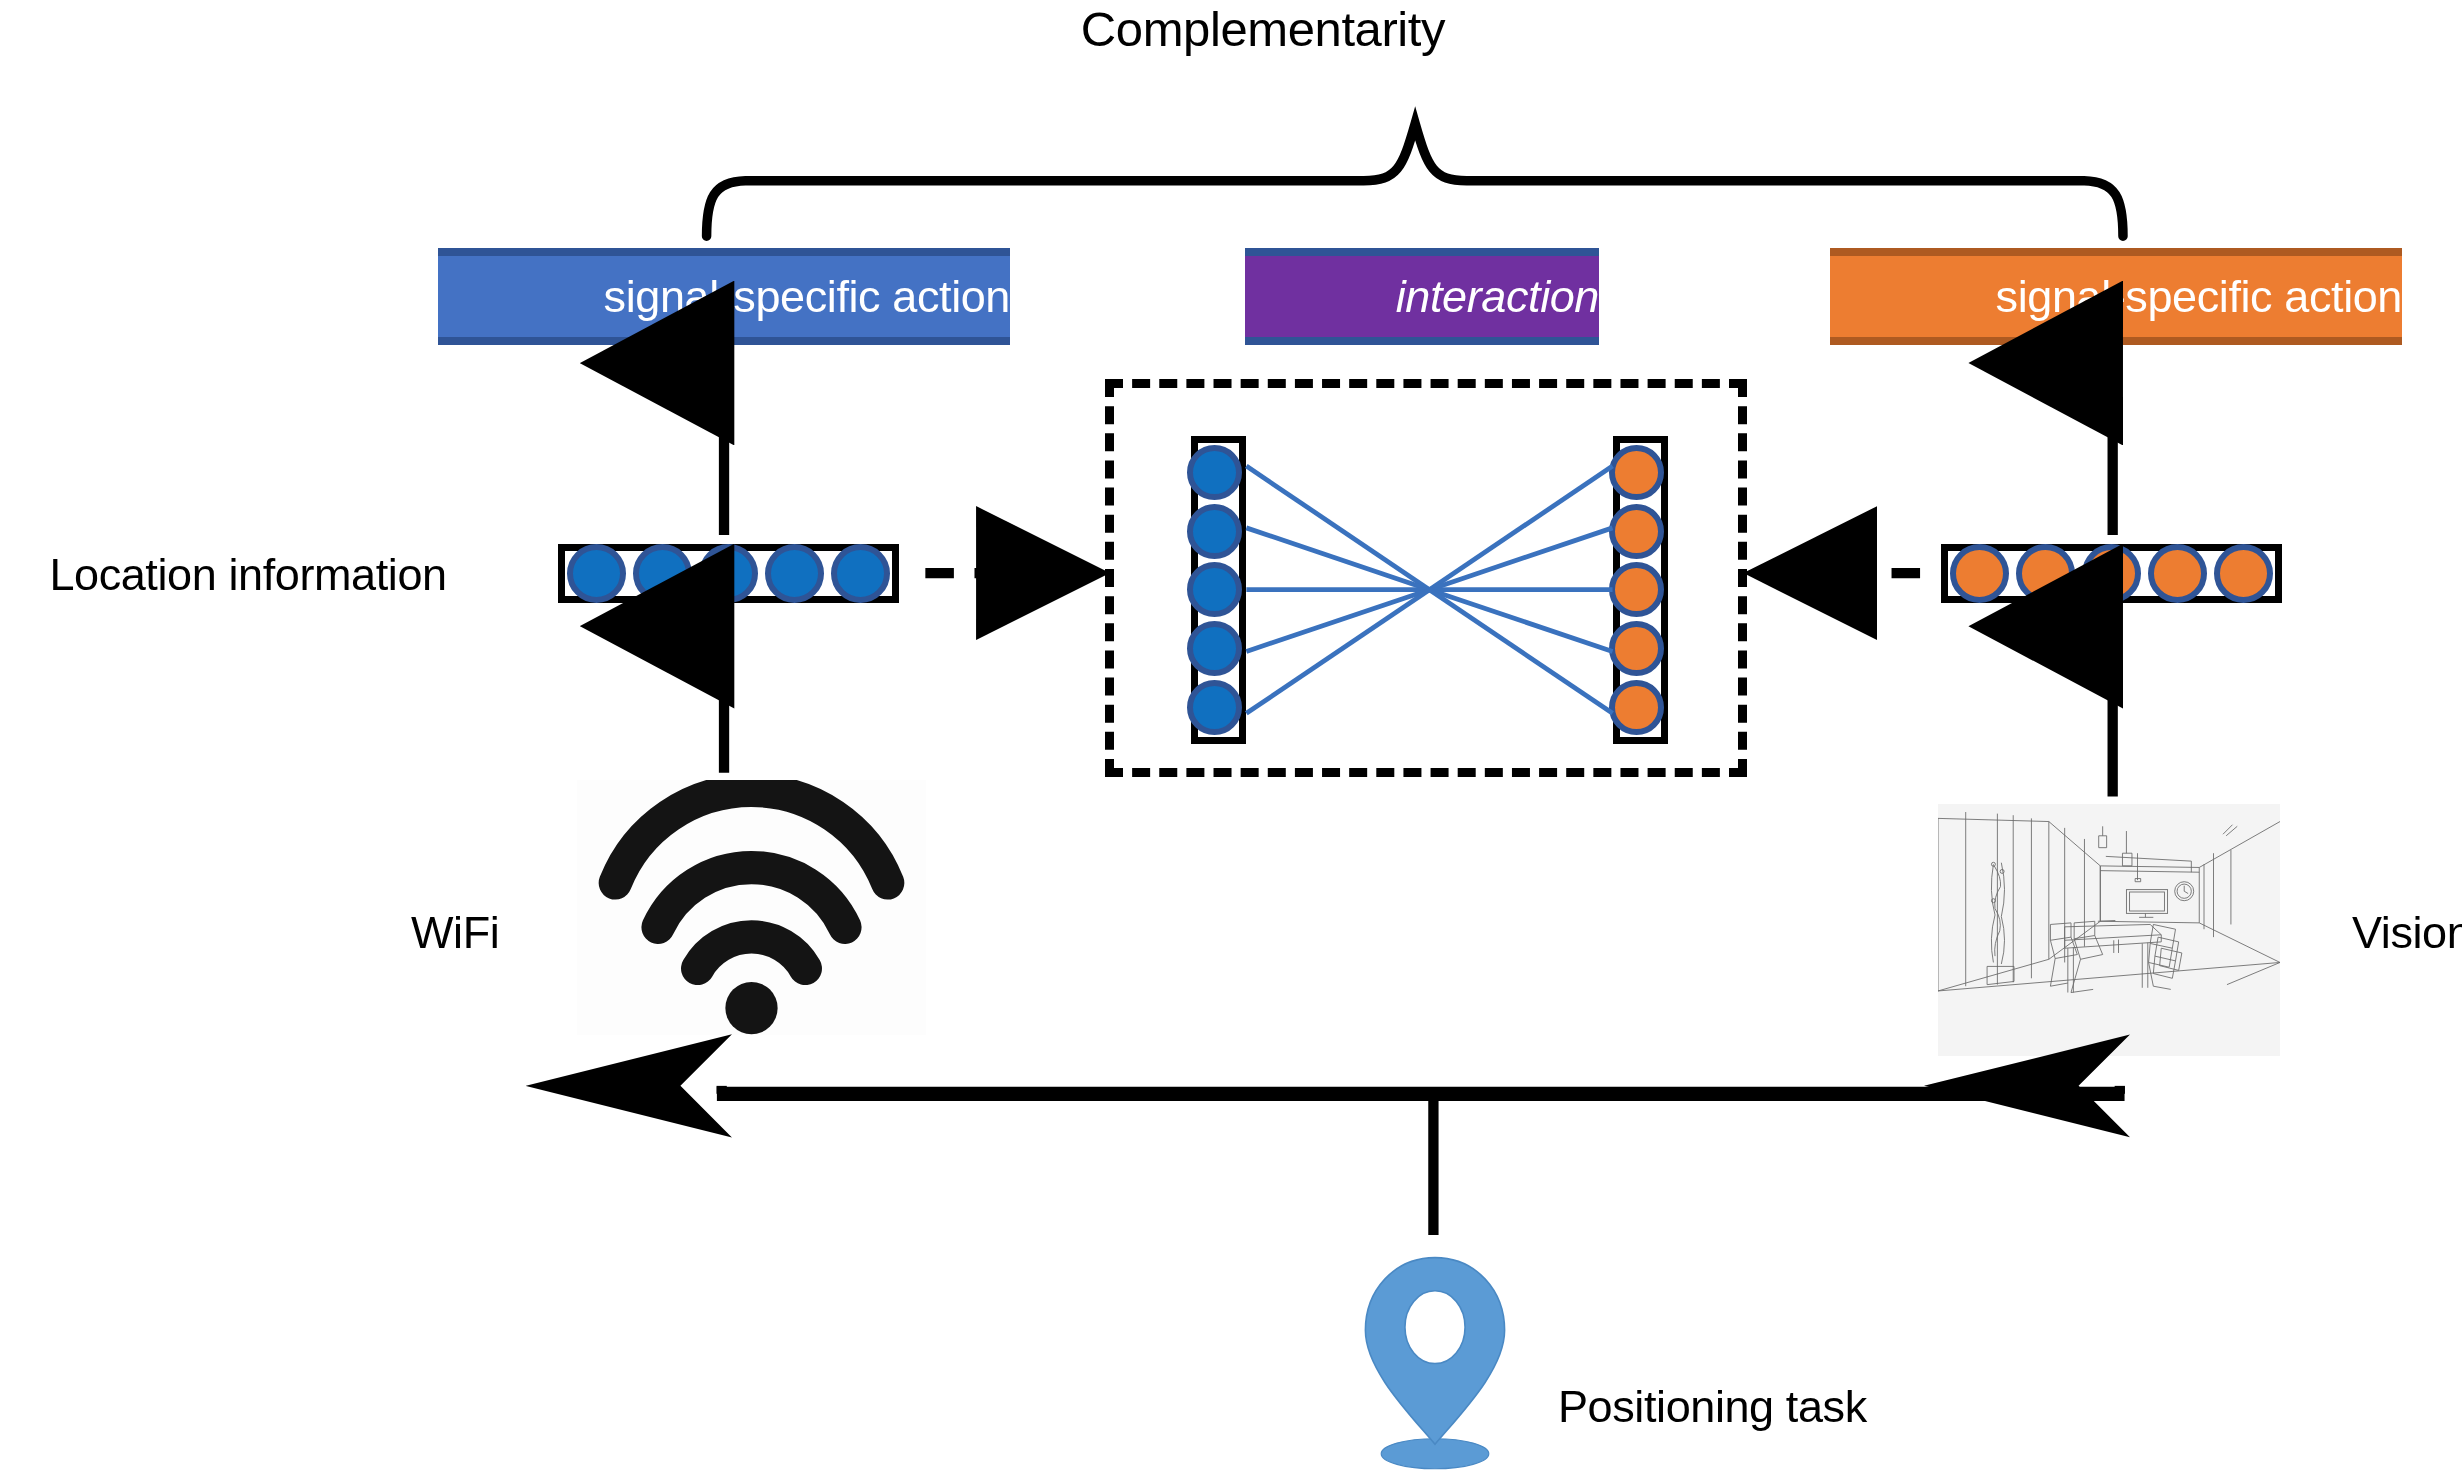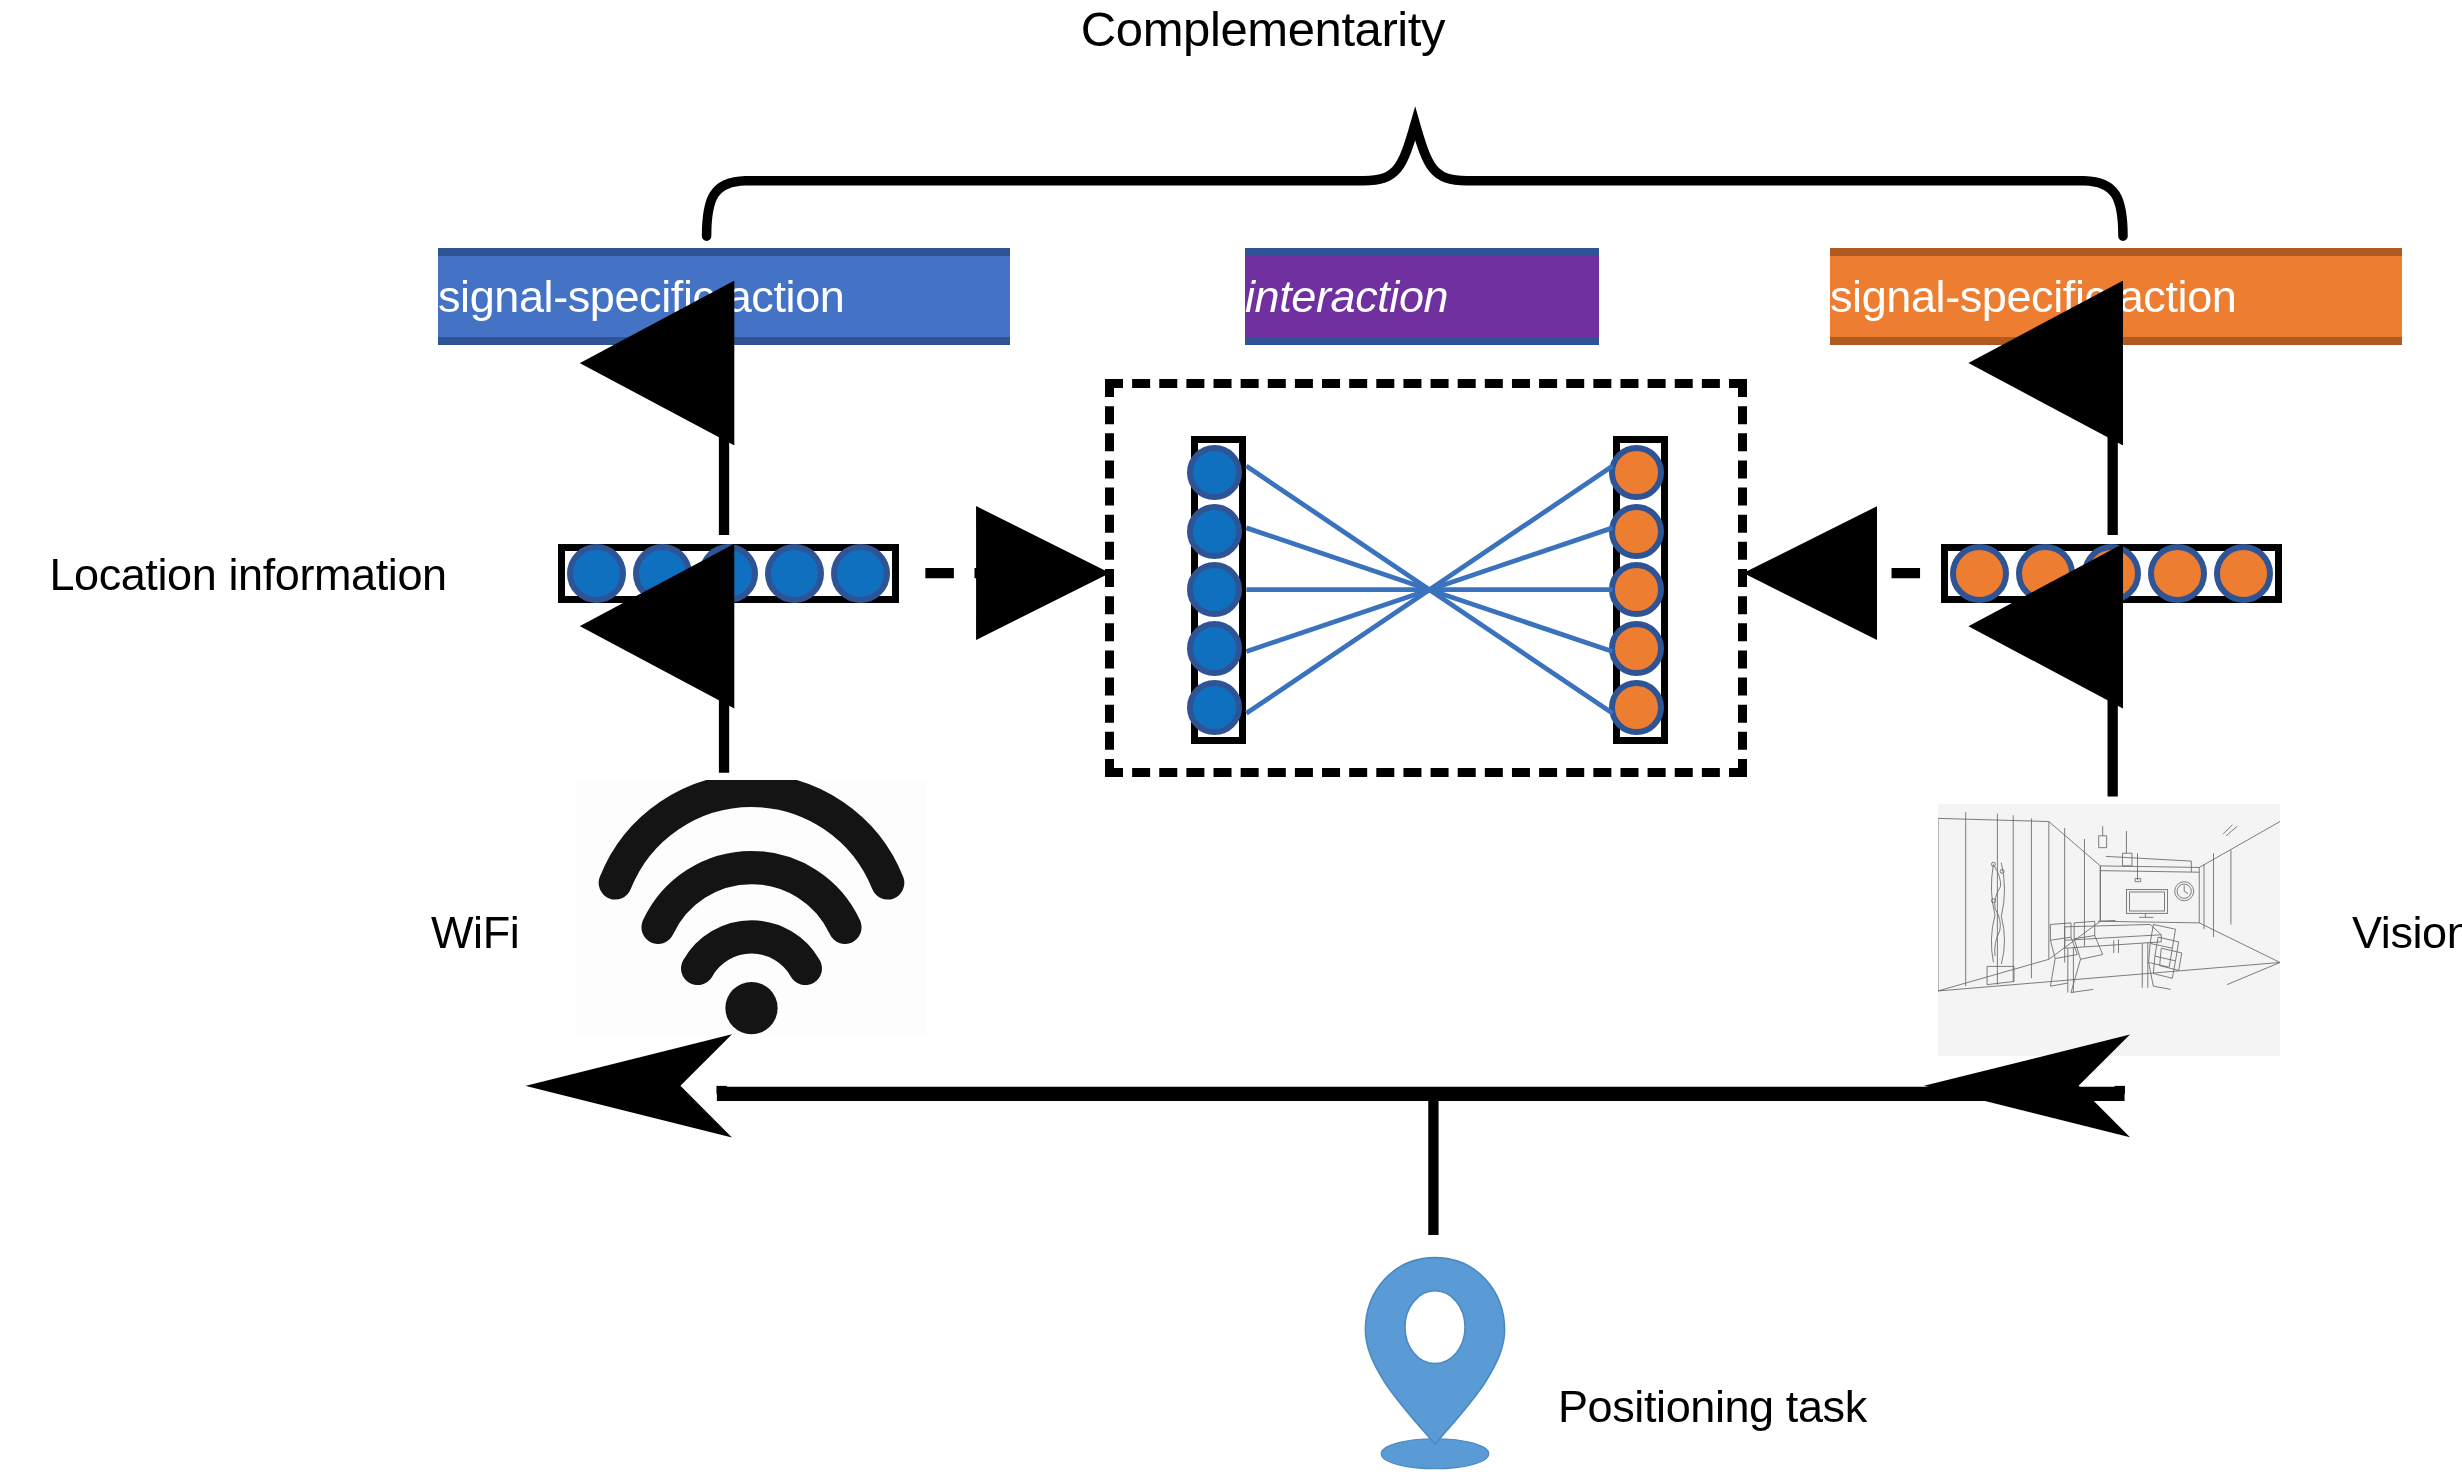--- a/index.html
+++ b/index.html
@@ -31,21 +31,21 @@
     font-size: 49px;
     color: #000000;
     line-height: 59px;
     letter-spacing: -0.4px;
   }
 
   
   .action-box {
     display: flex;
     align-items: center;
-    justify-content: flex-start;
+    justify-content: flex-end;
     color: #ffffff;
     font-size: 45px;
     box-sizing: border-box;
     letter-spacing: -0.4px;
   }
   #box-wifi-action {
     left: 406px; top: 248px;
     width: 572px; height: 97px;
     background: #4472C4;
     border-top: 8.7px solid #2F5496;
@@ -68,21 +68,21 @@
   }
 
   
   .plain-label {
     font-size: 45px;
     color: #000000;
     white-space: nowrap;
     letter-spacing: -0.4px;
   }
   #label-location { left: 17.4px; top: 549px; }
-  #label-wifi     { left: 399px; top: 907px; }
+  #label-wifi     { left: 379px; top: 907px; }
   #label-vision   { left: 2320px; top: 907px; }
   #label-task     { left: 1526px; top: 1381px; text-align: right; }
 
   
   .vec-strip {
     box-sizing: border-box;
     border: 7.1px solid #000000;
     background: #ffffff;
     display: flex;
     align-items: center;

